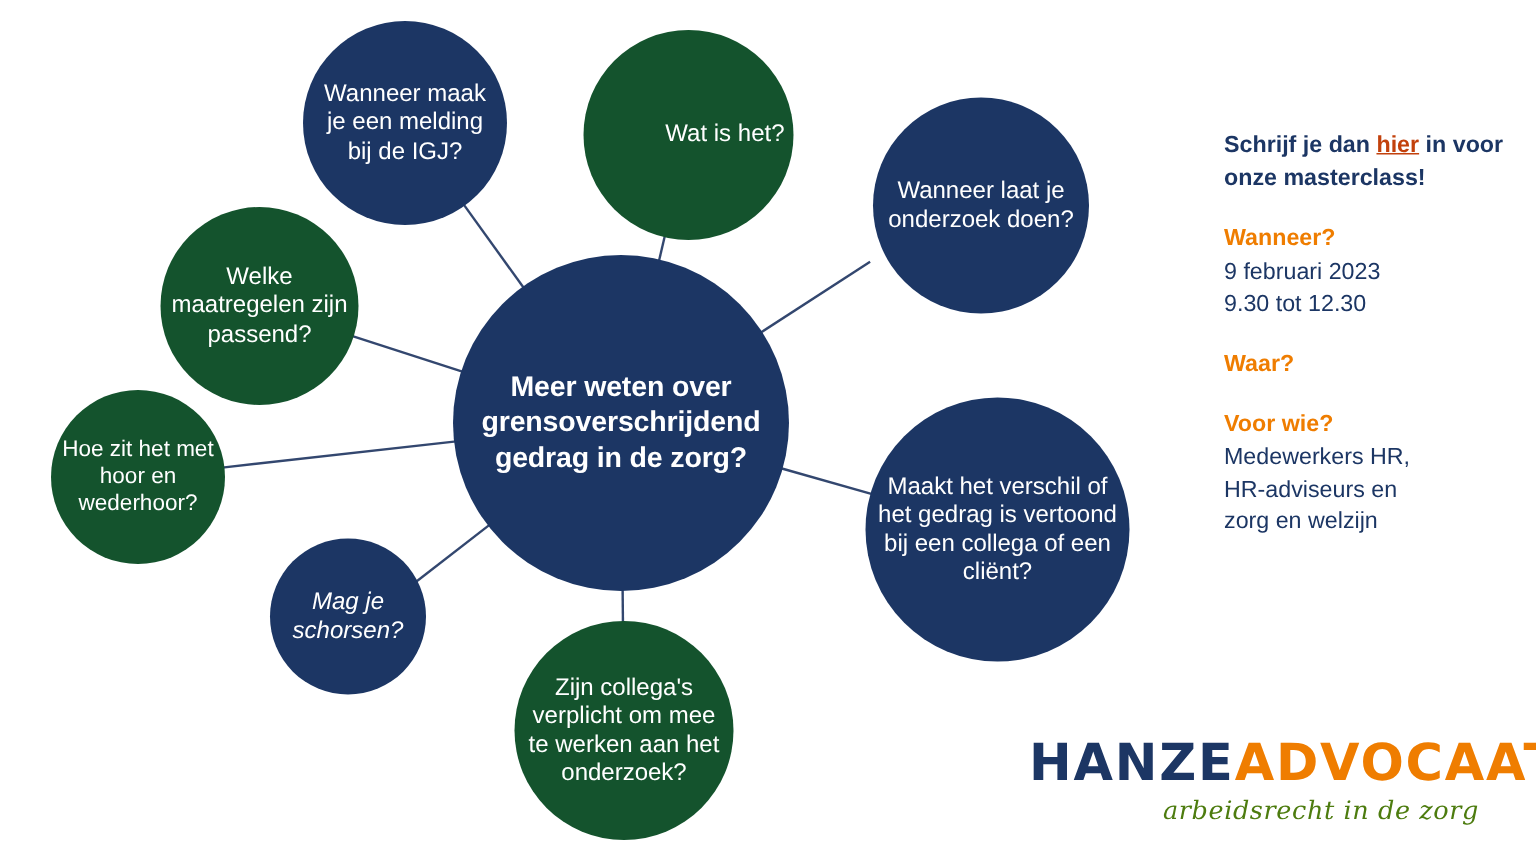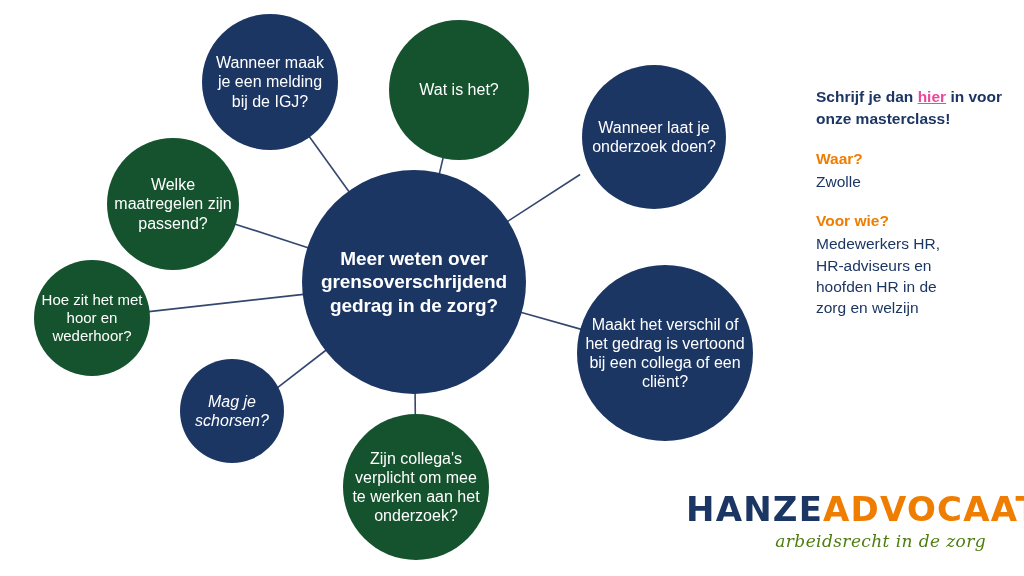--- a/index.html
+++ b/index.html
@@ -33,21 +33,21 @@
     height: 576px;
     pointer-events: none;
   }
 
   
   .bubble {
     position: absolute;
     border-radius: 50%;
     display: flex;
     align-items: center;
-    justify-content: center;
+    justify-content: flex-end;
     box-sizing: border-box;
     color: #ffffff;
     text-align: center;
     line-height: 1.2;
   }
   .bubble .blabel {
     display: block;
     padding: 0 6px;
     white-space: pre-line;
   }
@@ -71,21 +71,21 @@
     line-height: 1.36;
   }
   #info-panel .intro {
     font-weight: bold;
     font-size: 15.5px;
     line-height: 1.4;
     margin: 0 0 19px 0;
   }
   #info-panel .link {
     text-decoration: underline;
-    color: #ec4899;
+    color: #c2410c;
     cursor: pointer;
   }
   .info-block { margin: 0 0 18px 0; }
   .info-block:last-child { margin-bottom: 0; }
   .info-head {
     color: #ef7d00;
     font-weight: bold;
     font-size: 15.5px;
     line-height: 1.4;
     margin: 0 0 1px 0;
@@ -171,28 +171,31 @@
         <span class="blabel">Meer weten over grensoverschrijdend gedrag in de zorg?</span>
       </div>
     </div>
 
   <div id="info-panel">
     <p class="intro">
       <span>Schrijf je dan </span><span class="link">hier</span><span> in voor onze masterclass!</span>
     </p>
     <div id="info-blocks">
         <div class="info-block">
+          <p class="info-head">Wanneer?</p>
+          <p class="info-line">9 februari 2023</p>
+          <p class="info-line">9.30 tot 12.30</p>
+        </div>
+        <div class="info-block">
           <p class="info-head">Waar?</p>
-          <p class="info-line">Zwolle</p>
         </div>
         <div class="info-block">
           <p class="info-head">Voor wie?</p>
           <p class="info-line">Medewerkers HR,</p>
           <p class="info-line">HR-adviseurs en</p>
-          <p class="info-line">hoofden HR in de</p>
           <p class="info-line">zorg en welzijn</p>
         </div>
       </div>
   </div>
 
   <div id="logo">
     <div class="wordmark">
       <span class="w-hanze">HANZE</span><span class="w-advocaat">ADVOCAAT</span>
     </div>
     <div class="tagline">arbeidsrecht in de zorg</div>

